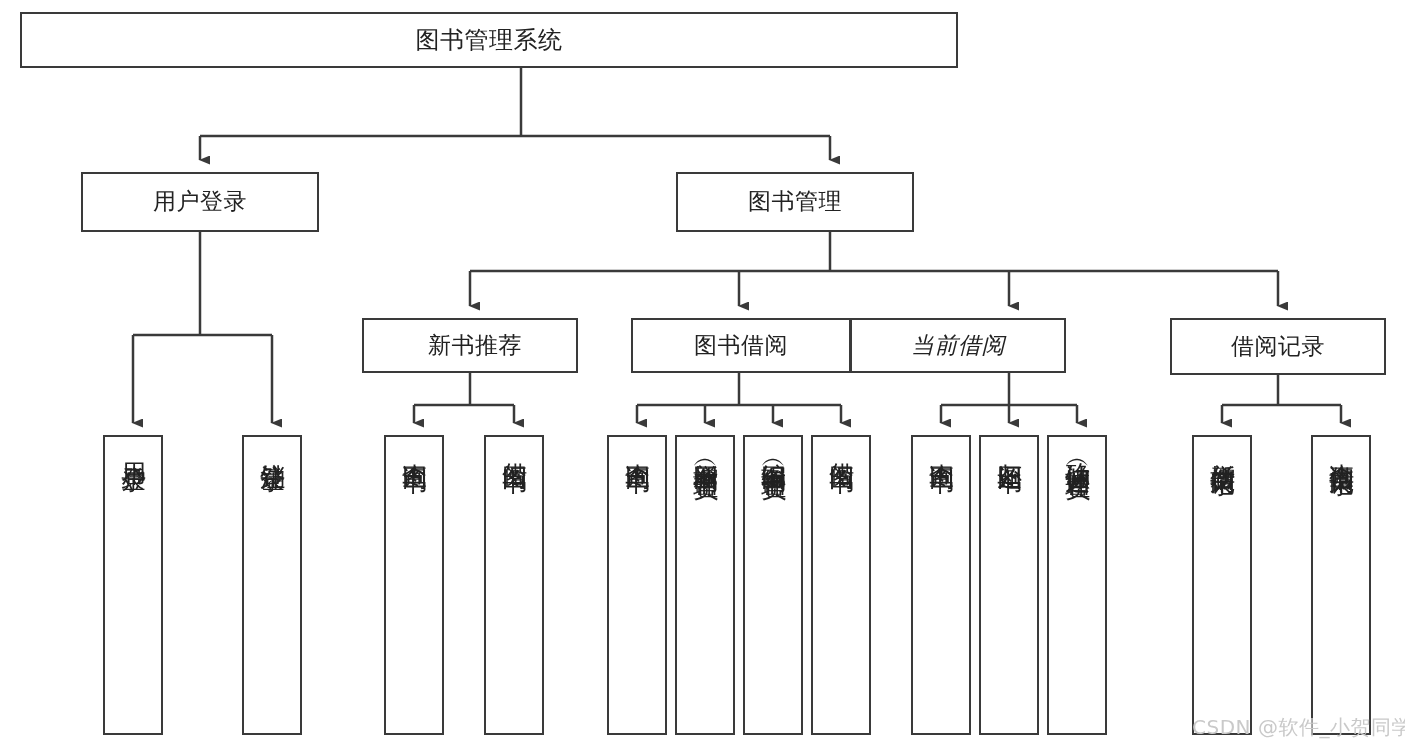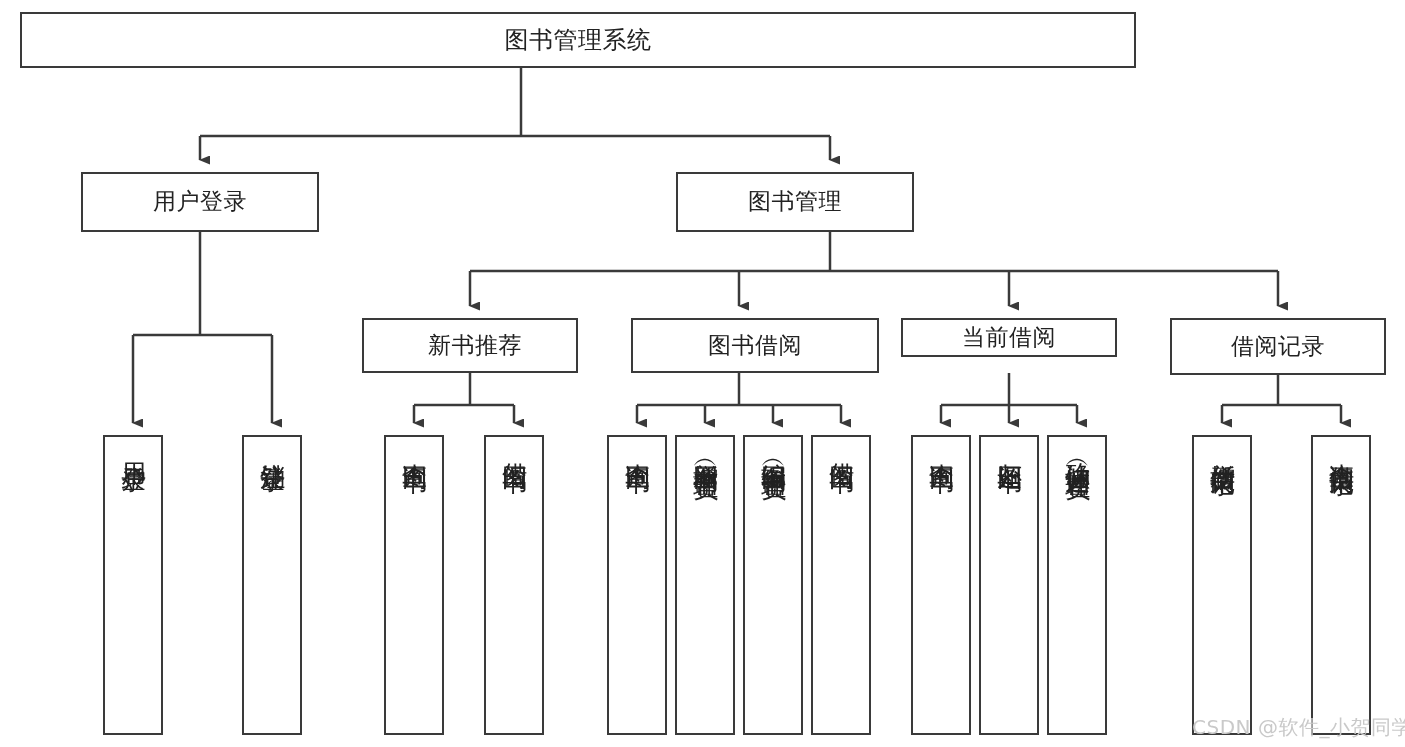--- a/index.html
+++ b/index.html
@@ -100,41 +100,41 @@
       <path d="M1009,405 L1009,423" marker-end="url(#arrowhead)"></path>
       <path d="M1077,405 L1077,423" marker-end="url(#arrowhead)"></path>
 
       <path d="M1278,373 L1278,405"></path>
       <path d="M1222,405 L1341,405"></path>
       <path d="M1222,405 L1222,423" marker-end="url(#arrowhead)"></path>
       <path d="M1341,405 L1341,423" marker-end="url(#arrowhead)"></path>
     </g>
   </svg>
 
-  <div class="node-box horiz" id="node-root" style="left:20px;top:12px;width:1116px;height:56px;">
+  <div class="node-box horiz" id="node-root" style="left:20px;top:12px;width:938px;height:56px;">
     <span class="node-label">图书管理系统</span>
   </div>
 
   <div class="node-box horiz" style="left:81px;top:172px;width:238px;height:60px;">
     <span class="node-label">用户登录</span>
   </div>
 
   <div class="node-box horiz" style="left:676px;top:172px;width:238px;height:60px;">
     <span class="node-label">图书管理</span>
   </div>
 
   <div class="node-box horiz" style="left:362px;top:318px;width:216px;height:55px;padding-left:10px;">
     <span class="node-label">新书推荐</span>
   </div>
 
-  <div class="node-box horiz" style="left:631px;top:318px;width:248px;height:55px;">
+  <div class="node-box horiz" style="left:631px;top:318px;width:220px;height:55px;">
     <span class="node-label">图书借阅</span>
   </div>
 
-  <div class="node-box horiz" style="left:901px;top:318px;width:216px;height:39px;">
+  <div class="node-box horiz" style="left:850px;top:318px;width:216px;height:55px;font-style:italic;">
     <span class="node-label">当前借阅</span>
   </div>
 
   <div class="node-box horiz" style="left:1170px;top:318px;width:216px;height:57px;">
     <span class="node-label">借阅记录</span>
   </div>
 
   <div class="node-box vert" style="left:103px;top:435px;width:60px;height:300px;">
     <span class="node-label">用户登录</span>
   </div>

